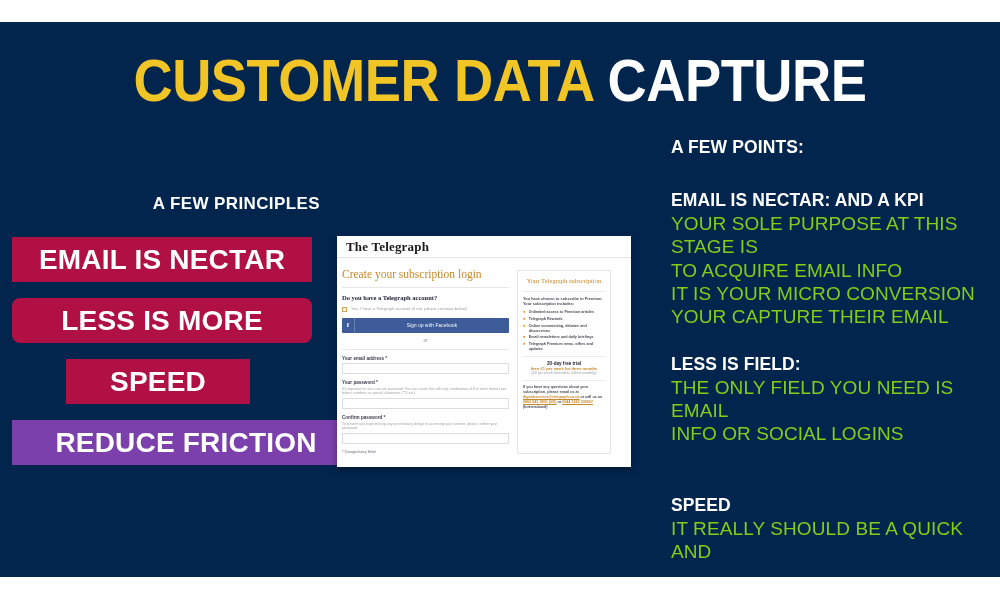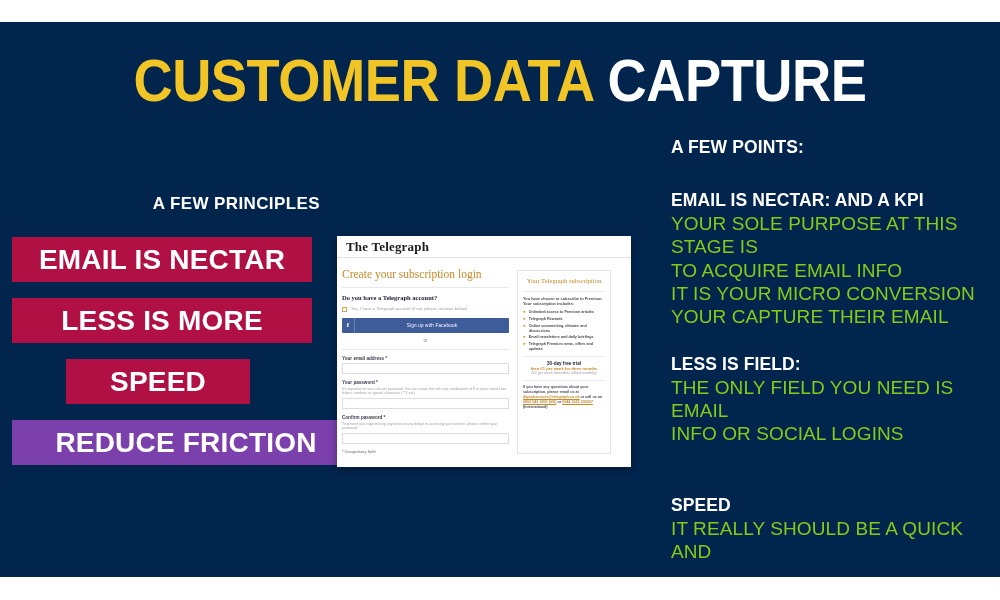--- a/index.html
+++ b/index.html
@@ -37,21 +37,21 @@
   }
   .bar {
     position:absolute;
     display:flex; align-items:center; justify-content:center;
     color:#ffffff; font-weight:700;
     font-size:28px; letter-spacing:0.2px;
     line-height:1;
     text-align:center;
   }
   #bar-1 { left:12px;  top:215px; width:300px; height:45px; background:#b01043; }
-  #bar-2 { left:12px;  top:276px; width:300px; height:45px; background:#b01043; }
+  #bar-2 { left:12px;  top:276px; width:300px; height:45px; background:#b01043;border-radius:8px; }
   #bar-3 { left:66px;  top:337px; width:184px; height:45px; background:#b01043; }
   #bar-4 { left:12px;  top:398px; width:348px; height:45px; background:#7b40ab; }
 
   
   #right-col {
     position:absolute; left:671px; top:114px; width:320px;
     color:#ffffff;
   }
   .blk { margin-bottom:0; }
   .blk-head {

